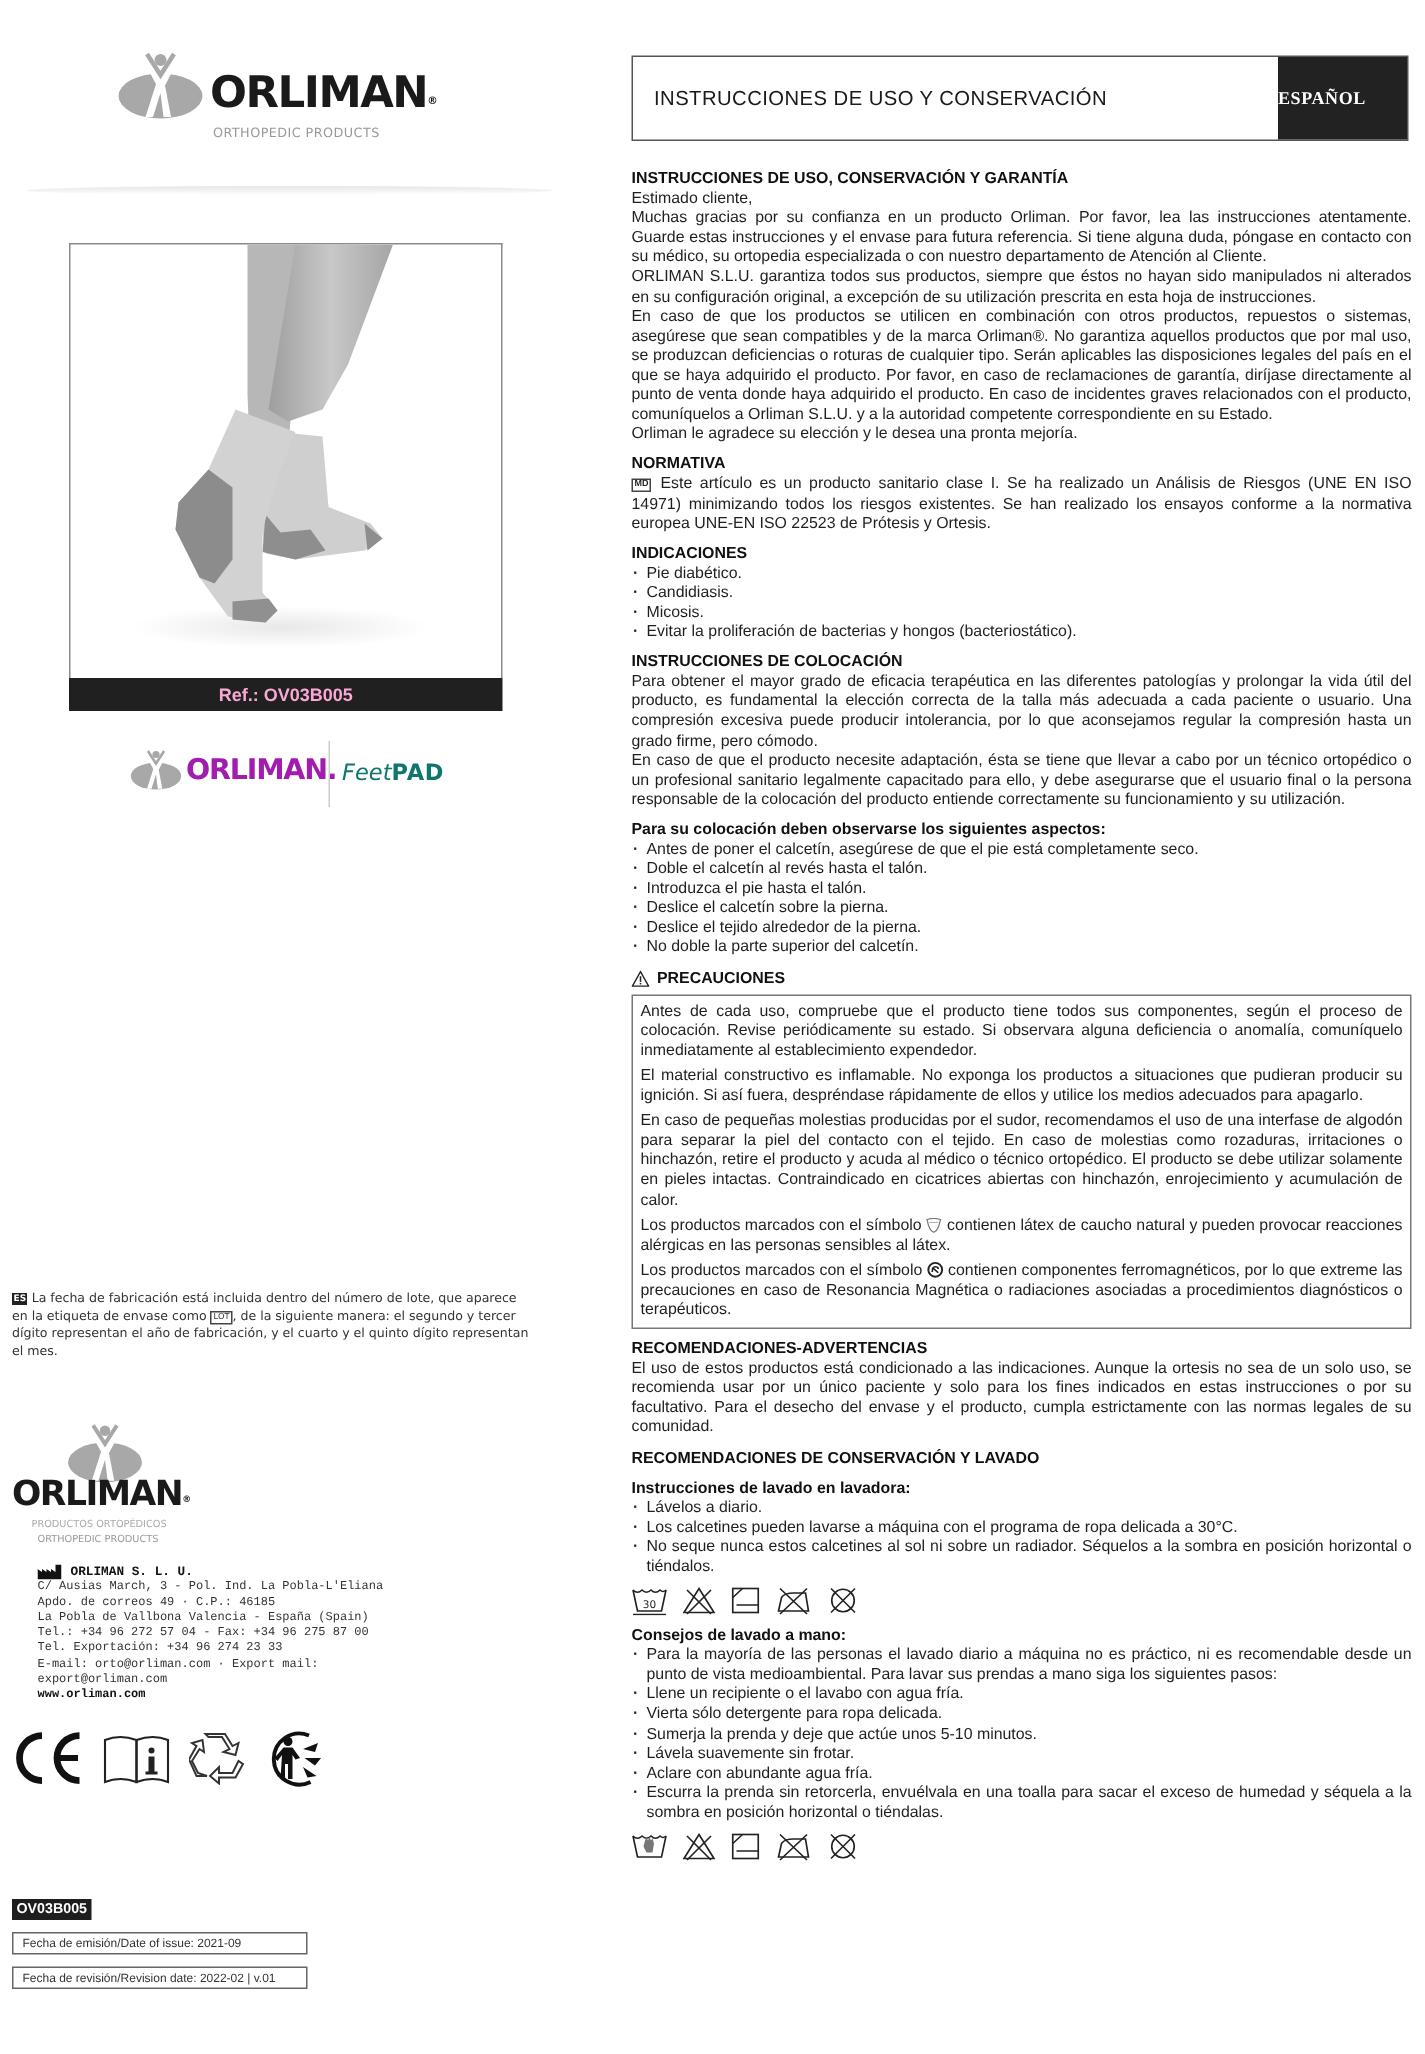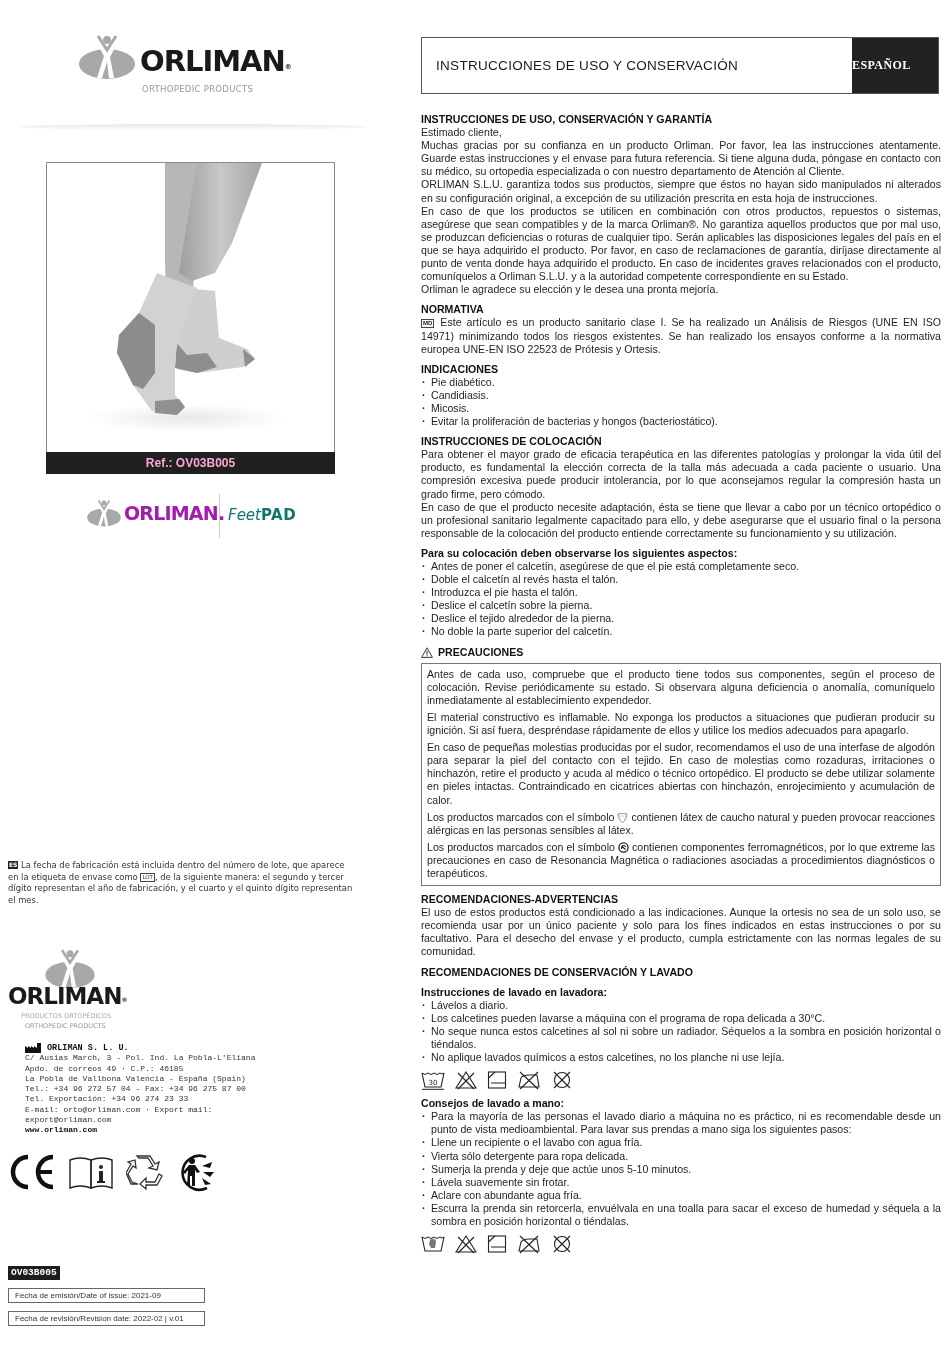--- a/index.html
+++ b/index.html
@@ -37,21 +37,21 @@
   .brand-bottom .t2 { position: absolute; left: 17px; top: 77px; font-size: 6.5px; color: #999; white-space: nowrap; }
 
   .maker { position: absolute; left: 8px; top: 1043px; width: 260px; font-family: Liberation Mono, monospace; font-size: 8px; line-height: 10.3px; color: #333; margin-left: 17px; }
   .maker .name { font-weight: bold; font-size: 8.5px; color: #111; display: flex; align-items: flex-end; gap: 6px; }
   .maker .web { font-weight: bold; color: #111; }
   .factory-icon { width: 16px; height: 10px; }
 
   .symbols { position: absolute; left: 8px; top: 1152px; display: flex; align-items: center; gap: 12px; }
   .symbols svg { display: block; }
 
-  .code-badge { position: absolute; left: 8px; top: 1266px; background: #1e1e1e; color: #fff; font-family: Liberation Mono, monospace; font-weight: bold; font-size: 9.5px; padding: 1px 3px; line-height: 12px; }
+  .code-badge { position: absolute; left: 8px; top: 1266px; background: #1e1e1e; color: #fff; font-family: Liberation Sans, sans-serif; font-weight: bold; font-size: 9.5px; padding: 1px 3px; line-height: 12px; }
   .date-box { position: absolute; left: 8px; width: 197px; height: 15px; border: 1px solid #666; font-family: "Liberation Sans", sans-serif; font-size: 8px; line-height: 13px; padding-left: 6px; color: #333; }
 
   
   .header-box { position: absolute; left: 421px; top: 37px; width: 518px; height: 57px; border: 1px solid #555; display: flex; }
   .header-box .title { flex: 1; font-family: "Liberation Sans", sans-serif; font-size: 13.5px; letter-spacing: 0.3px; line-height: 55px; padding-left: 14px; color: #1a1a1a; }
   .header-box .lang { width: 86px; background: #222; color: #fff; font-family: Liberation Serif, serif; font-weight: bold; font-size: 12px; letter-spacing: 0.4px; text-align: left; line-height: 55px; }
 
   .content { position: absolute; left: 421px; top: 113px; width: 520px; font-family: "Liberation Sans", sans-serif; font-size: 10.6px; line-height: 13.1px; color: #1f1f1f; }
   .content h3 { font-size: 10.6px; font-weight: bold; color: #111; line-height: 13.1px; }
   .content p { text-align: justify; }
@@ -279,21 +279,20 @@
 
   <div class="gap"></div>
   <section>
     <h3>RECOMENDACIONES DE CONSERVACIÓN Y LAVADO</h3>
     <div class="gap"></div>
     <h3>Instrucciones de lavado en lavadora:</h3>
     <ul>
       <li>Lávelos a diario.</li>
       <li>Los calcetines pueden lavarse a máquina con el programa de ropa delicada a 30°C.</li>
       <li>No seque nunca estos calcetines al sol ni sobre un radiador. Séquelos a la sombra en posición horizontal o tiéndalos.</li>
-      <li>No aplique lavados químicos a estos calcetines, no los planche ni use lejía.</li>
     </ul>
     <div class="care-row">
       <svg width="24" height="20" viewBox="0 0 24 20">
         <path d="M1 3 L4 17 L20 17 L23 3" stroke="#222" stroke-width="1.1" fill="none"></path>
         <path d="M1 3 Q4 6 7 3 Q10 6 13 3 Q16 6 19 3 Q21 5 23 3" stroke="#222" stroke-width="1" fill="none"></path>
         <text x="12" y="15" font-size="7" text-anchor="middle" fill="#222" font-family="DejaVu Sans, sans-serif">30</text>
         <line x1="1" y1="19.3" x2="23" y2="19.3" stroke="#222" stroke-width="1"></line>
       </svg>
       <svg width="22" height="20" viewBox="0 0 22 20">
         <path d="M11 2 L21 18 L1 18 Z" stroke="#222" stroke-width="1.1" fill="none"></path>

